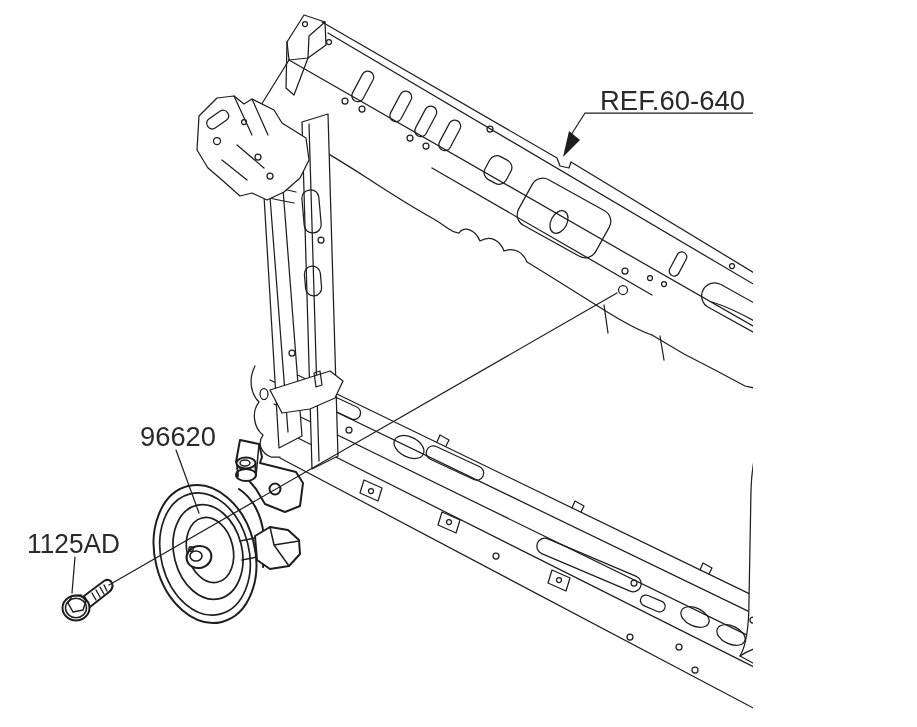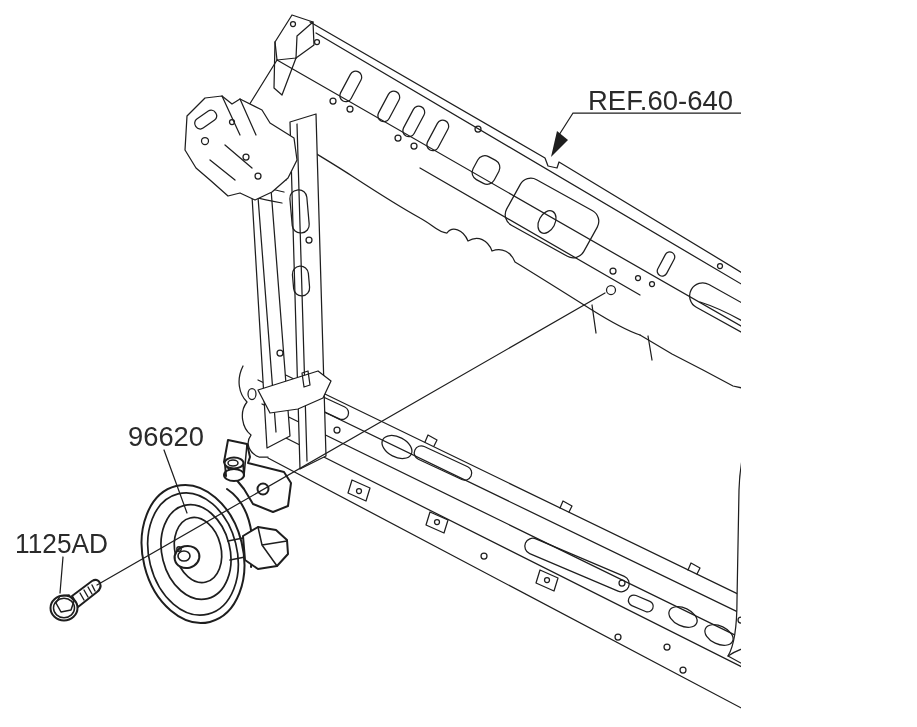--- a/index.html
+++ b/index.html
@@ -1,17 +1,17 @@
 <!DOCTYPE html>
 <html><head>
 <meta charset="utf-8">
 <style>
   html,body{margin:0;padding:0;background:#ffffff;}
   .canvas{position:relative;width:741px;height:727px;background:#ffffff;overflow:hidden;
-          font-family:"Liberation Sans",sans-serif;}
+          font-family:"Liberation Sans",sans-serif;margin-left:12px;}
   svg{position:absolute;left:0;top:0;}
   .part-label{font-family:"Liberation Sans",sans-serif;font-size:28px;fill:#2a2a2a;}
 </style>
 </head>
 <body>
 
 <div class="canvas">
 <svg width="917" height="727" viewBox="0 0 917 727">
 
   <g stroke="#1e1e1e" stroke-width="1.25" fill="none" stroke-linejoin="round" stroke-linecap="round">

